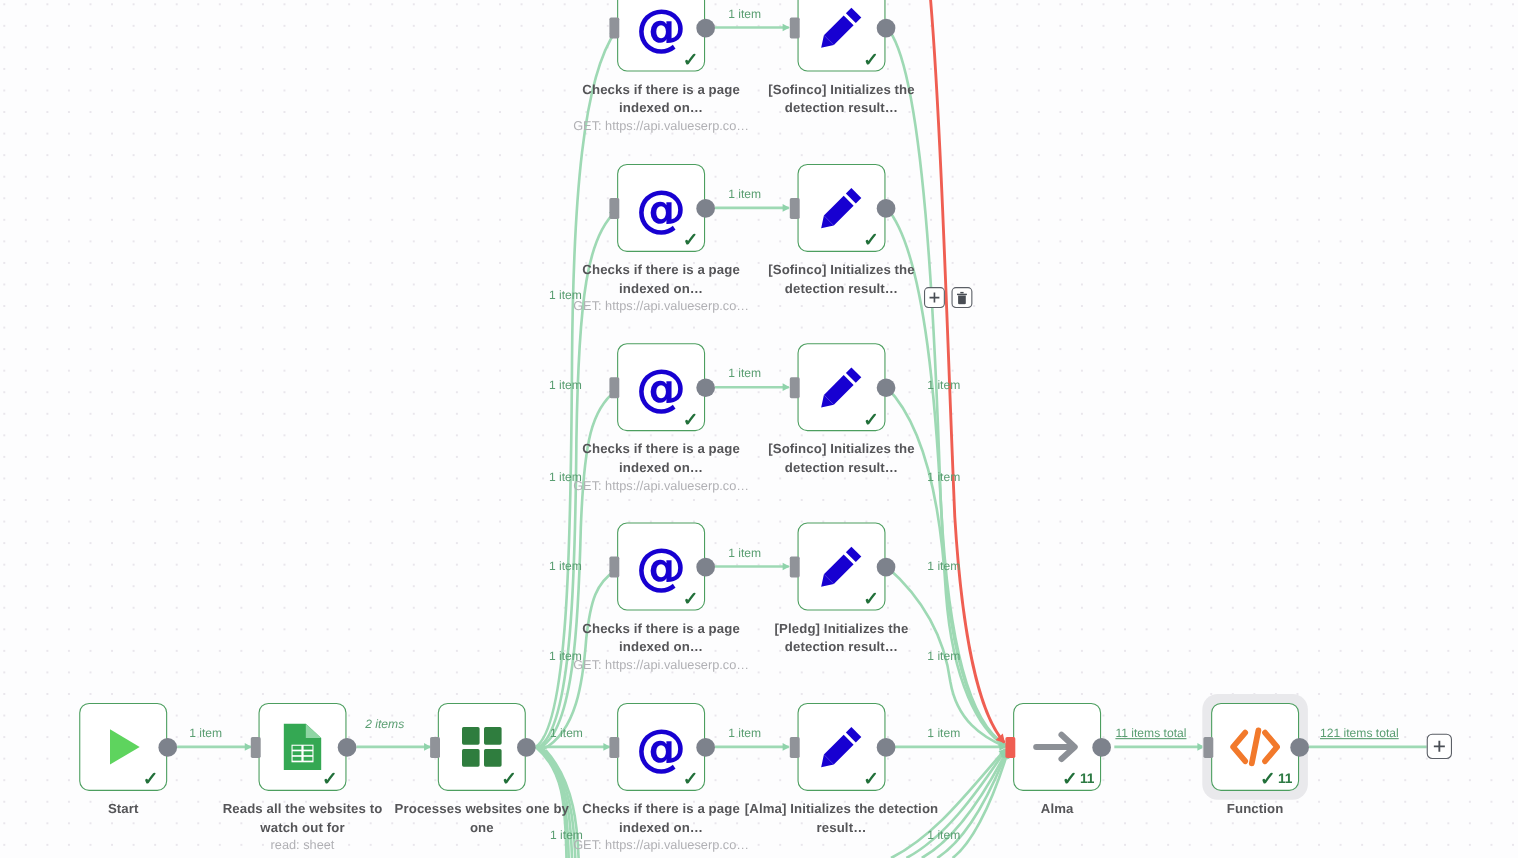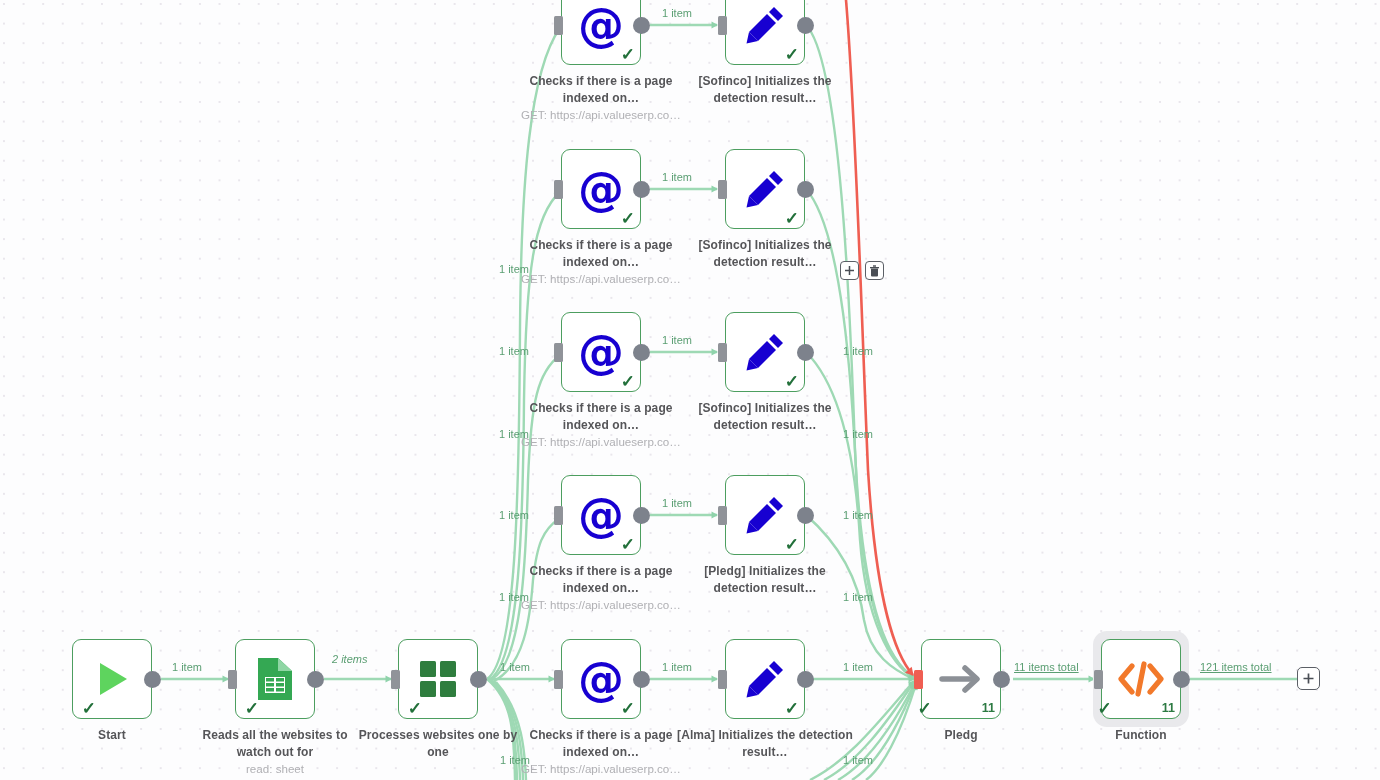--- a/index.html
+++ b/index.html
@@ -32,21 +32,21 @@
   }
   .node.selected .halo{
     position:absolute;left:-8px;top:-8px;width:96px;height:96px;
     border-radius:14px;background:#e9e9ec;
   }
   .check{
     position:absolute;right:6px;bottom:2px;
     display:flex;align-items:center;gap:2px;
     color:#22703a;font-size:17px;line-height:1;font-weight:700;
   }
-  .check .cnt{font-size:12.5px;font-weight:700;color:#2d7a43;margin-left:48px;}
+  .check .cnt{font-size:12.5px;font-weight:700;color:#2d7a43;}
   
   .in-port{
     position:absolute;left:-7px;top:31px;width:9px;height:19px;
     background:#909399;border-radius:1.5px;
   }
   .in-port.err{background:#ef5e52;}
   .out-port{
     position:absolute;right:-9px;top:31.5px;width:17px;height:17px;
     border-radius:50%;background:#7d828c;
   }
@@ -390,21 +390,21 @@
         <path d="M4 17 H38" stroke="#8c9096" stroke-width="5.5" stroke-linecap="round"></path>
         <path d="M27 6 L39 17 L27 28" stroke="#8c9096" stroke-width="5.5" fill="none" stroke-linecap="round" stroke-linejoin="round"></path>
       </svg>
     </div>
     <div class="in-port err"></div>
     <div class="out-port"></div>
     <div class="check">
       <span>✓</span>
         <span class="cnt">11</span>
     </div>
-    <div class="nlabel">Pledg</div>
+    <div class="nlabel">Alma</div>
   </div>
 
   <div class="node selected" style="left:1101px;top:639px;">
     <div class="halo"></div>
     <div class="nodebox">
       <svg class="ico" width="46" height="36" viewBox="0 0 46 36">
         <path d="M14 5 L3 18 L14 31" stroke="#f2792b" stroke-width="5.2" fill="none" stroke-linecap="round" stroke-linejoin="round"></path>
         <path d="M32 5 L43 18 L32 31" stroke="#f2792b" stroke-width="5.2" fill="none" stroke-linecap="round" stroke-linejoin="round"></path>
         <path d="M26 3 L20 33" stroke="#f2792b" stroke-width="5.2" stroke-linecap="round"></path>
       </svg>

